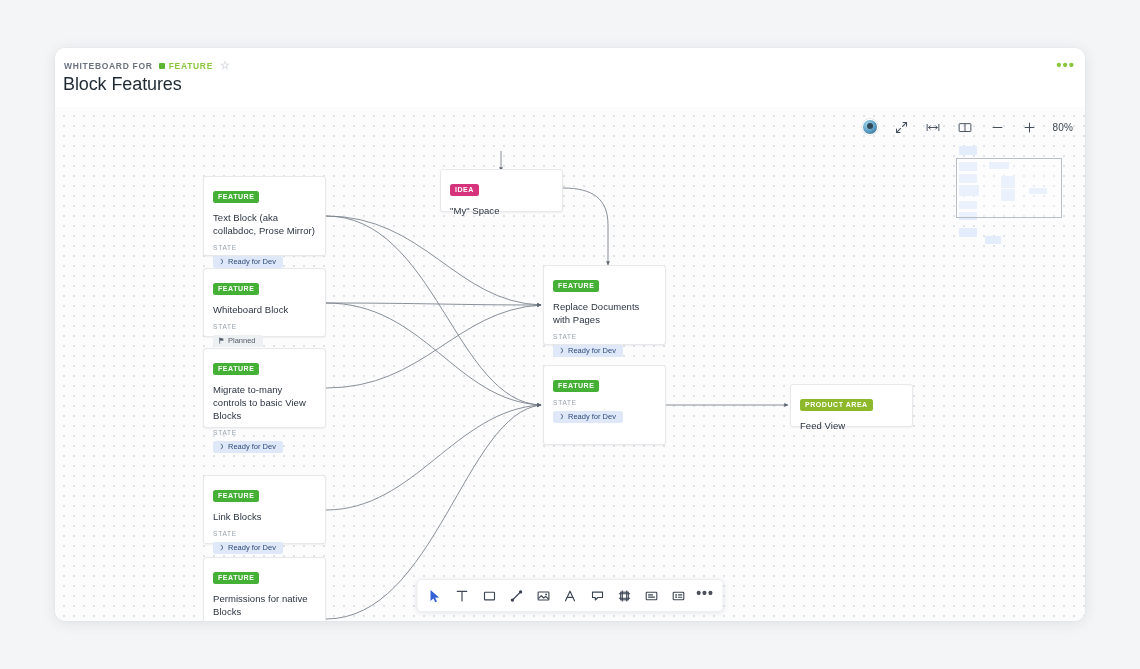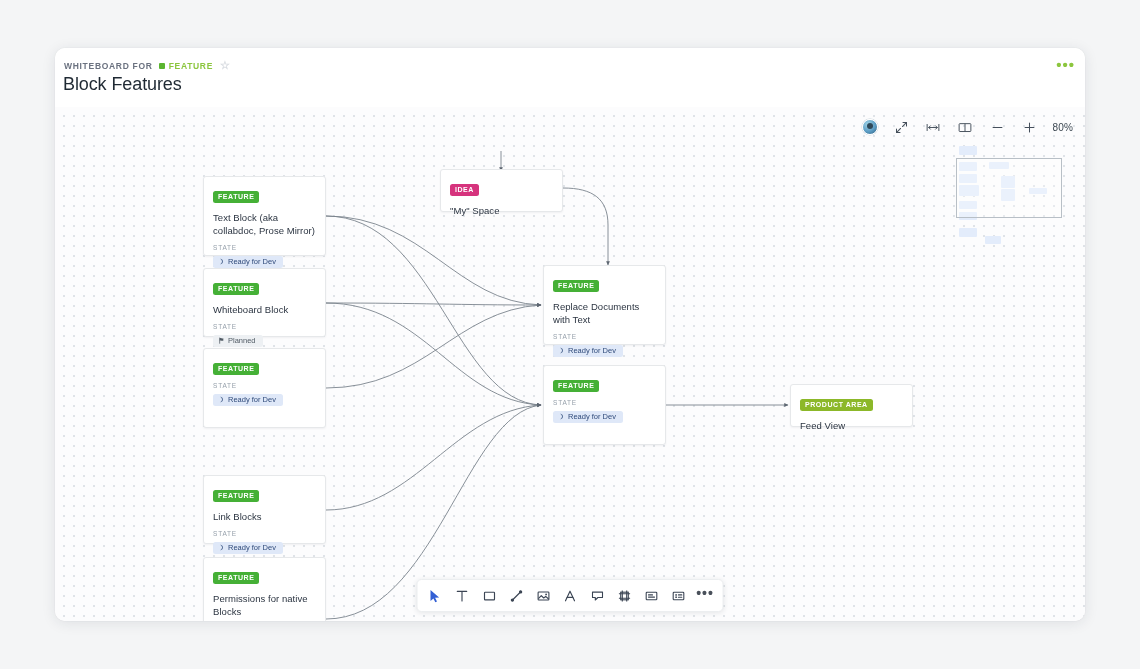--- a/index.html
+++ b/index.html
@@ -264,39 +264,39 @@
           </div></div>
         <div class="card" style="left: 148px; top: 161px; width: 123px; height: 69px;"><span class="badge feature">FEATURE</span><div class="card-title">Whiteboard Block</div><div class="state-label">STATE</div><div class="state-chip planned">
             <span>
               <svg width="7" height="7" viewBox="0 0 10 10" fill="none" stroke="currentColor" stroke-width="1.1" stroke-linecap="round" stroke-linejoin="round">
                 <path d="M2.4 9 L2.4 1.4"></path>
                 <path d="M2.4 1.9 C4.2 0.7 5.9 2.9 7.6 1.9 L7.6 5.2 C5.9 6.2 4.2 4 2.4 5.2 z" fill="currentColor" stroke="none"></path>
               </svg>
             </span>
             <span>Planned</span>
           </div></div>
-        <div class="card" style="left: 148px; top: 241px; width: 123px; height: 80px;"><span class="badge feature">FEATURE</span><div class="state-label">STATE</div><div class="state-chip ready">
+        <div class="card" style="left: 148px; top: 241px; width: 123px; height: 80px;"><span class="badge feature">FEATURE</span><div class="card-title">Migrate to-many controls to basic View Blocks</div><div class="state-label">STATE</div><div class="state-chip ready">
             <span>
               <svg width="7" height="7" viewBox="0 0 10 10" fill="none" stroke="currentColor" stroke-width="1.2" stroke-linecap="round" stroke-linejoin="round">
                 <path d="M3 1.2 A4 4 0 0 1 3 8.8 A3.3 3.3 0 0 0 3 1.2 z" fill="currentColor" stroke="none"></path>
               </svg>
             </span>
             <span>Ready for Dev</span>
           </div></div>
         <div class="card" style="left: 148px; top: 368px; width: 123px; height: 69px;"><span class="badge feature">FEATURE</span><div class="card-title">Link Blocks</div><div class="state-label">STATE</div><div class="state-chip ready">
             <span>
               <svg width="7" height="7" viewBox="0 0 10 10" fill="none" stroke="currentColor" stroke-width="1.2" stroke-linecap="round" stroke-linejoin="round">
                 <path d="M3 1.2 A4 4 0 0 1 3 8.8 A3.3 3.3 0 0 0 3 1.2 z" fill="currentColor" stroke="none"></path>
               </svg>
             </span>
             <span>Ready for Dev</span>
           </div></div>
         <div class="card" style="left: 148px; top: 450px; width: 123px; height: 80px;"><span class="badge feature">FEATURE</span><div class="card-title">Permissions for native Blocks</div></div>
         <div class="card" style="left: 385px; top: 62px; width: 123px; height: 43px;"><span class="badge idea">IDEA</span><div class="card-title">"My" Space</div></div>
-        <div class="card" style="left: 488px; top: 158px; width: 123px; height: 80px;"><span class="badge feature">FEATURE</span><div class="card-title">Replace Documents with Text</div><div class="state-label">STATE</div><div class="state-chip ready">
+        <div class="card" style="left: 488px; top: 158px; width: 123px; height: 80px;"><span class="badge feature">FEATURE</span><div class="card-title">Replace Documents with Pages</div><div class="state-label">STATE</div><div class="state-chip ready">
             <span>
               <svg width="7" height="7" viewBox="0 0 10 10" fill="none" stroke="currentColor" stroke-width="1.2" stroke-linecap="round" stroke-linejoin="round">
                 <path d="M3 1.2 A4 4 0 0 1 3 8.8 A3.3 3.3 0 0 0 3 1.2 z" fill="currentColor" stroke="none"></path>
               </svg>
             </span>
             <span>Ready for Dev</span>
           </div></div>
         <div class="card" style="left: 488px; top: 258px; width: 123px; height: 80px;"><span class="badge feature">FEATURE</span><div class="state-label">STATE</div><div class="state-chip ready">
             <span>
               <svg width="7" height="7" viewBox="0 0 10 10" fill="none" stroke="currentColor" stroke-width="1.2" stroke-linecap="round" stroke-linejoin="round">

